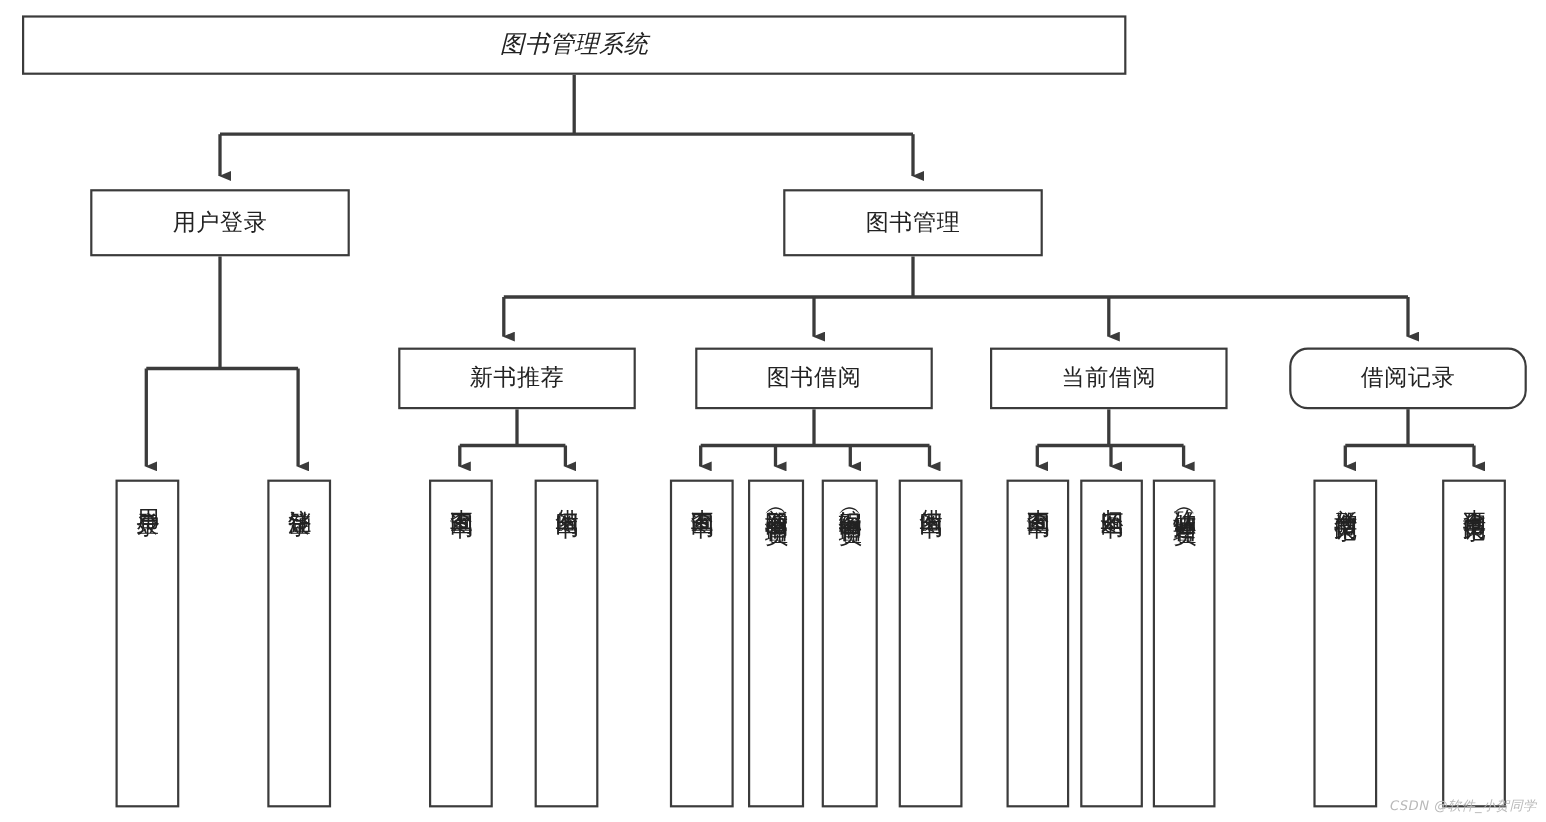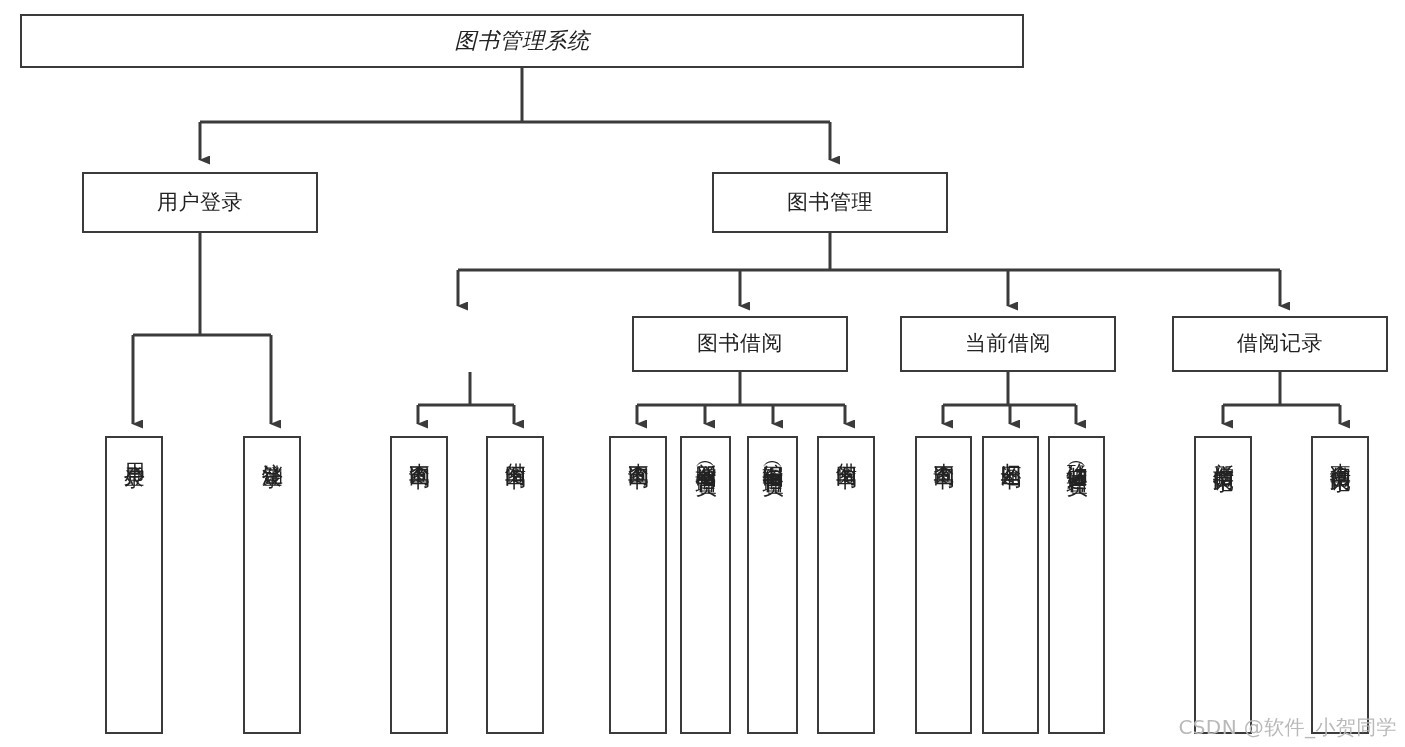--- a/index.html
+++ b/index.html
@@ -57,24 +57,25 @@
     text-orientation: upright;
     font-size: 21px;
     letter-spacing: 2px;
     line-height: 1.0;
     white-space: nowrap;
   }
   .watermark {
     position: absolute;
     right: 8px;
     bottom: 6px;
-    font-size: 20px;
+    font-size: 12px;
     color: #b9b9b9;
     white-space: nowrap;
     letter-spacing: 0.4px;
+    font-style: italic;
   }
 </style>
 </head>
 <body>
 
 <div id="diagram-root">
 
   <svg class="connectors" viewBox="0 0 1405 747" xmlns="http://www.w3.org/2000/svg">
     <defs>
       <marker id="arrowhead" markerWidth="9" markerHeight="11" refX="4.5" refY="10" orient="auto" markerUnits="userSpaceOnUse">
@@ -132,27 +133,30 @@
     <span class="label">图书管理系统</span>
   </div>
 
   <div class="node h" style="left:82px; top:172px; width:236px; height:61px;">
     <span class="label">用户登录</span>
   </div>
   <div class="node h" style="left:712px; top:172px; width:236px; height:61px;">
     <span class="label">图书管理</span>
   </div>
 
+  <div class="node h" style="left:362px; top:316px; width:216px; height:56px;">
+    <span class="label">新书推荐</span>
+  </div>
   <div class="node h" style="left:900px; top:316px; width:216px; height:56px;">
     <span class="label">当前借阅</span>
   </div>
   <div class="node h" style="left:632px; top:316px; width:216px; height:56px;">
     <span class="label">图书借阅</span>
   </div>
-  <div class="node h" style="left:1172px; top:316px; width:216px; height:56px;">
+  <div class="node h" style="left:1172px; top:316px; width:216px; height:56px;border-radius:17px;">
     <span class="label">借阅记录</span>
   </div>
 
   <div class="node v" style="left:105px; top:436px; width:58px; height:298px;">
     <span class="label">用户登录</span>
   </div>
   <div class="node v" style="left:243px; top:436px; width:58px; height:298px;">
     <span class="label">注销登录</span>
   </div>
 

